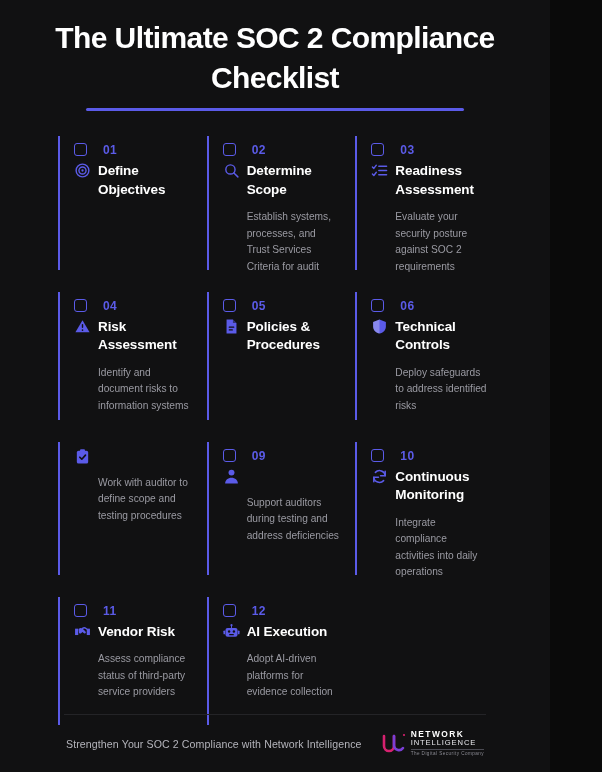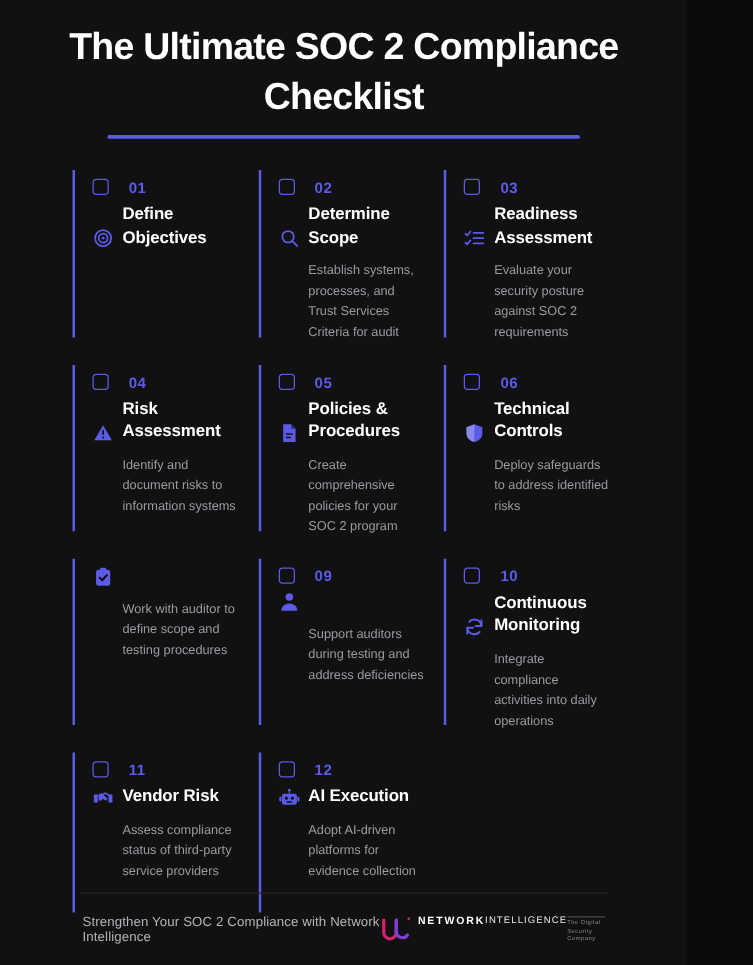--- a/index.html
+++ b/index.html
@@ -87,21 +87,21 @@
     color: #5b5be8;
     font-size: 12px;
     font-weight: 700;
     letter-spacing: 0.4px;
     line-height: 1;
     margin-top: 3px;
   }
 
   .card-head {
     display: flex;
-    align-items: flex-end;
+    align-items: flex-start;
     gap: 7px;
     margin-top: 6px;
     padding-left: 0px;
   }
 
   .icon {
     flex: 0 0 auto;
     width: 17px;
     height: 17px;
     display: flex;
@@ -145,21 +145,21 @@
     color: #b4b4bb;
     font-size: 10.6px;
     letter-spacing: 0.1px;
   }
   .logo {
     display: flex;
     align-items: center;
     gap: 4px;
   }
   .logo-mark { width: 26px; height: 22px; flex: 0 0 auto; }
-  .logo-text { display: flex; flex-direction: row; gap: 0px; }
+  .logo-text { display: flex; flex-direction: column; gap: 0px; }
   .logo-l1 {
     color: #ffffff;
     font-size: 8.4px;
     font-weight: 700;
     letter-spacing: 1.5px;
     line-height: 1.12;
   }
   .logo-l2 {
     color: #e9e9ee;
     font-size: 7.6px;
@@ -264,21 +264,20 @@
           <span class="icon">
             <svg width="17" height="17" viewBox="0 0 24 24">
               <path d="M5 2 h9 l5 5 v15 H5 Z" fill="#5b5be8"></path>
               <path d="M14 2 v5 h5" fill="#111112" opacity="0.55"></path>
               <rect x="8" y="12" width="8" height="1.7" rx="0.8" fill="#111112"></rect>
               <rect x="8" y="16" width="6" height="1.7" rx="0.8" fill="#111112"></rect>
             </svg>
           </span>
           <span class="card-title">Policies &amp; Procedures</span>
         </div>
-        <div class="card-desc">Create comprehensive policies for your SOC 2 program</div>
       </div>
       <div class="card">
         <div class="card-top">
           <div class="checkbox"></div>
           <div class="num">06</div>
         </div>
         <div class="card-head">
           <span class="icon">
             <svg width="17" height="17" viewBox="0 0 24 24">
               <path d="M12 2 L21 5.5 V12 c0 5.5 -4 8.7 -9 10 c-5 -1.3 -9 -4.5 -9 -10 V5.5 Z" fill="#5b5be8"></path>

